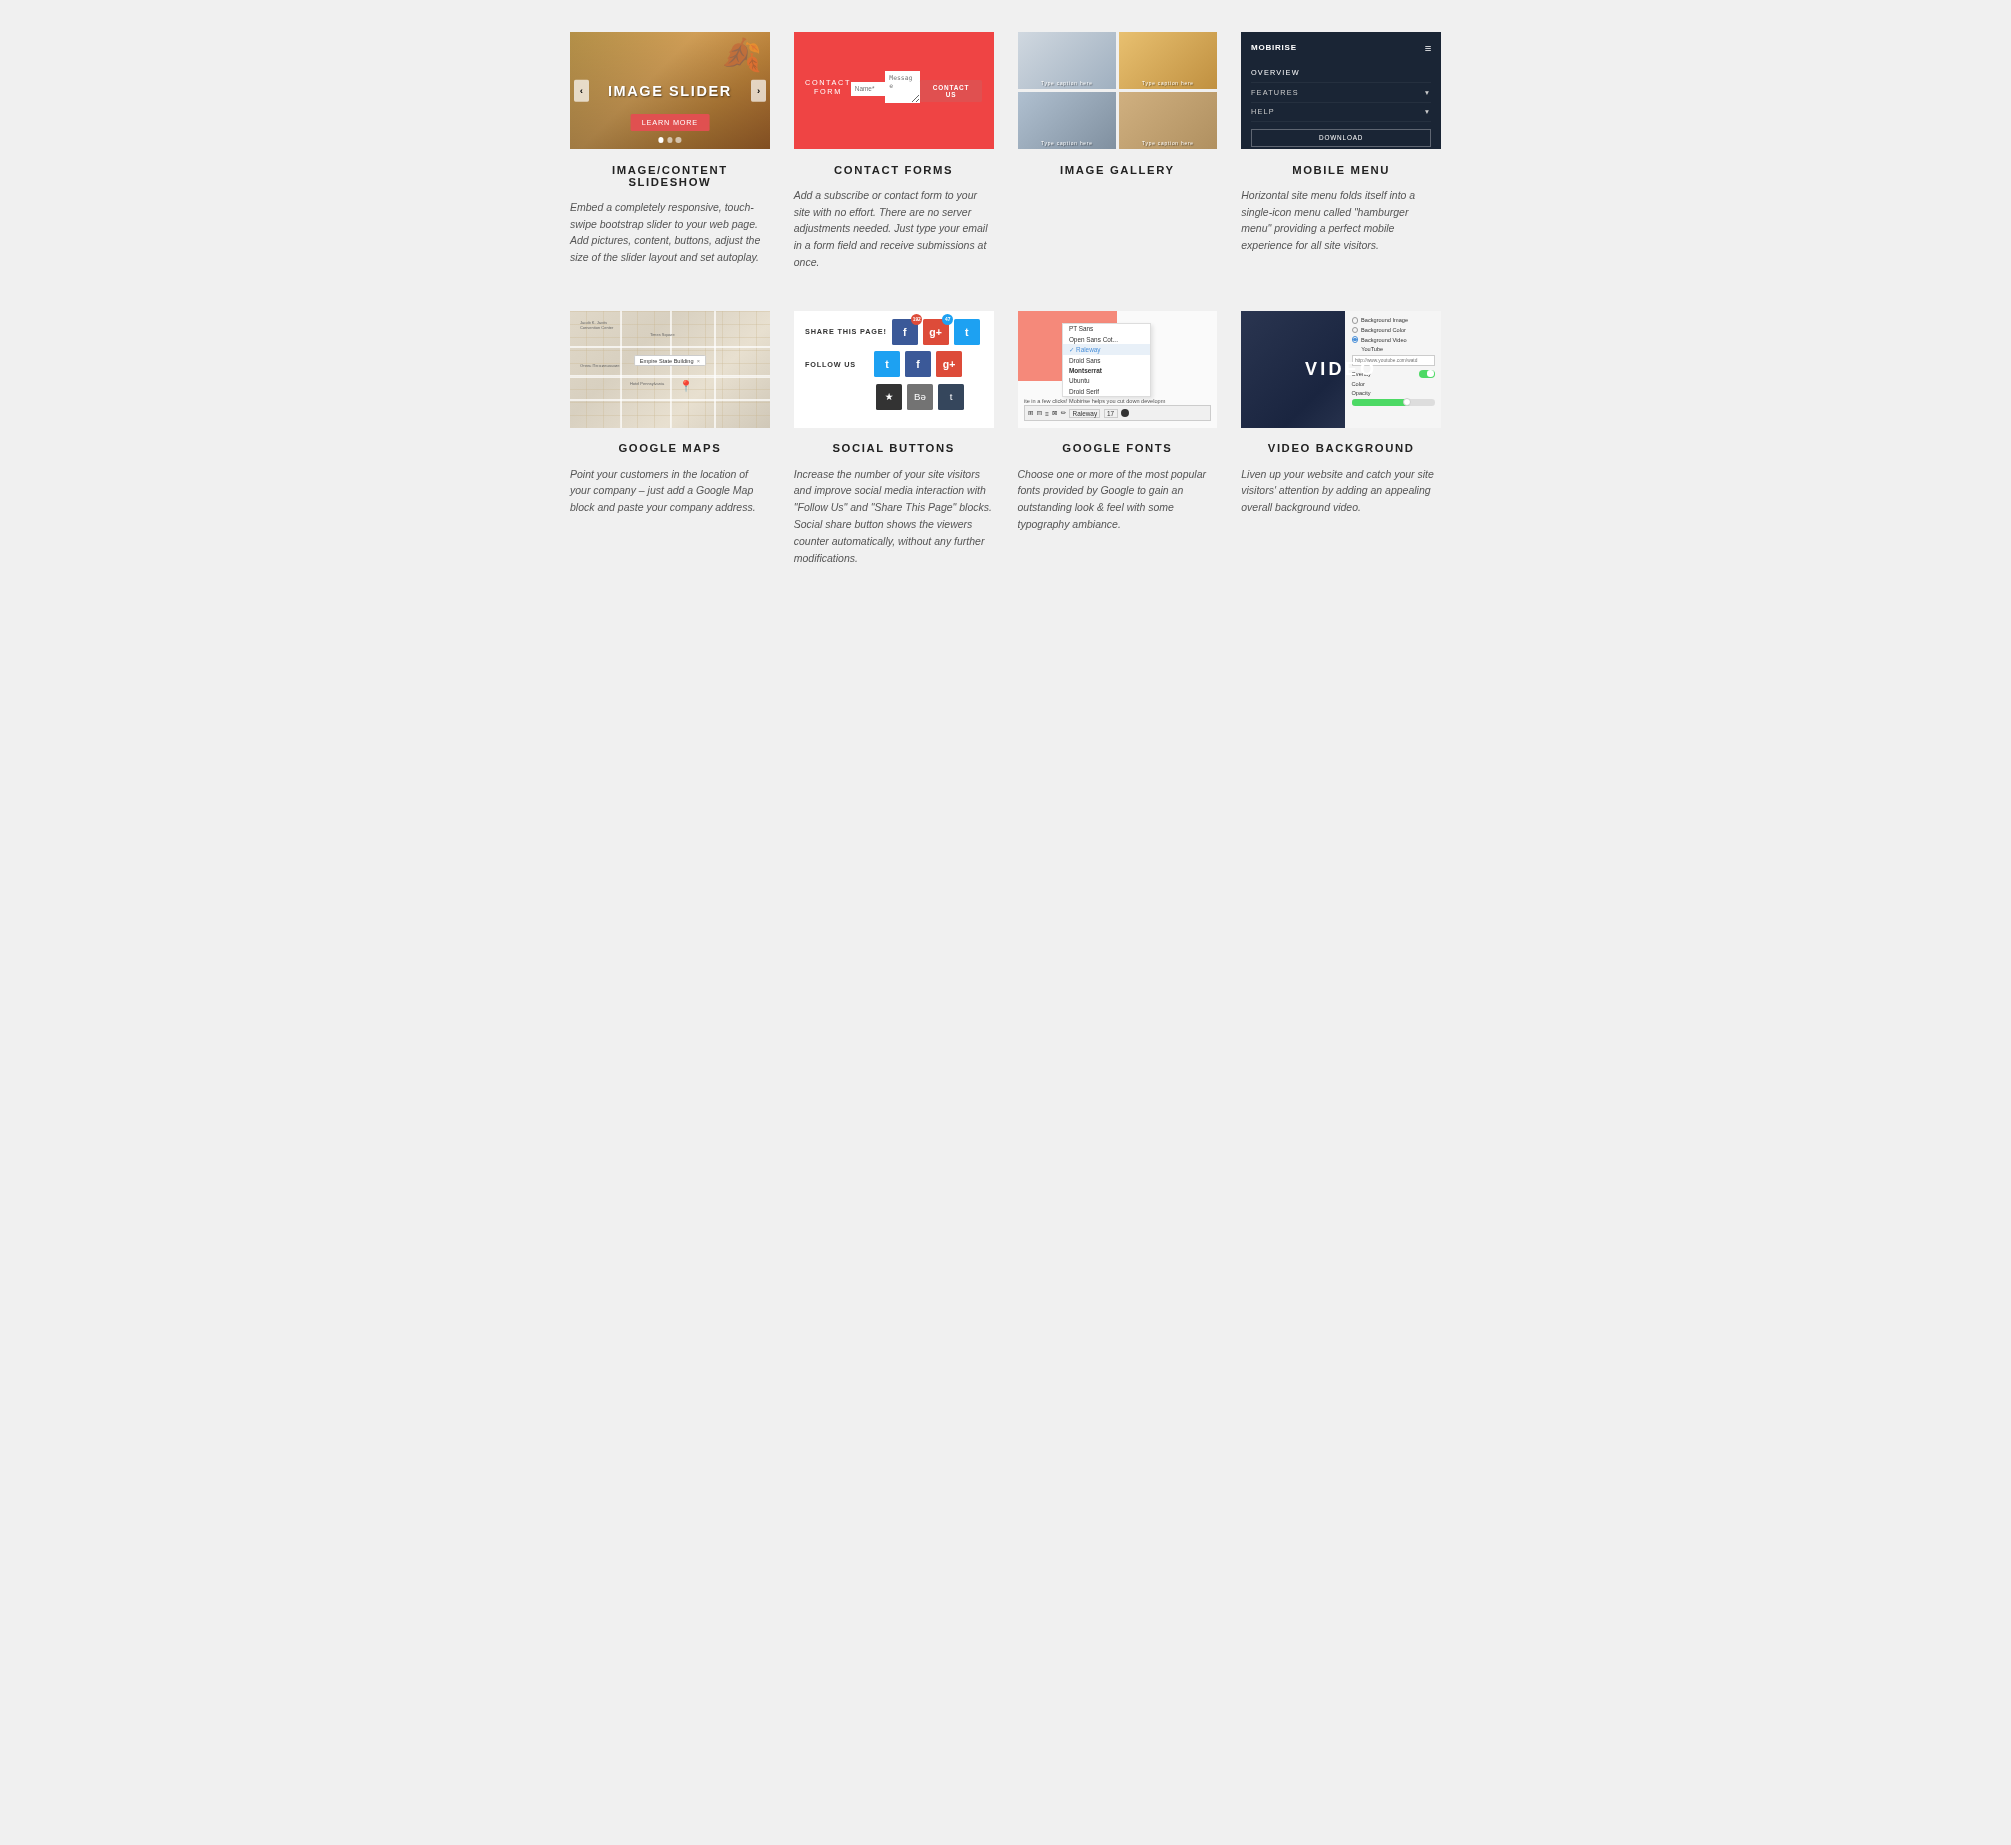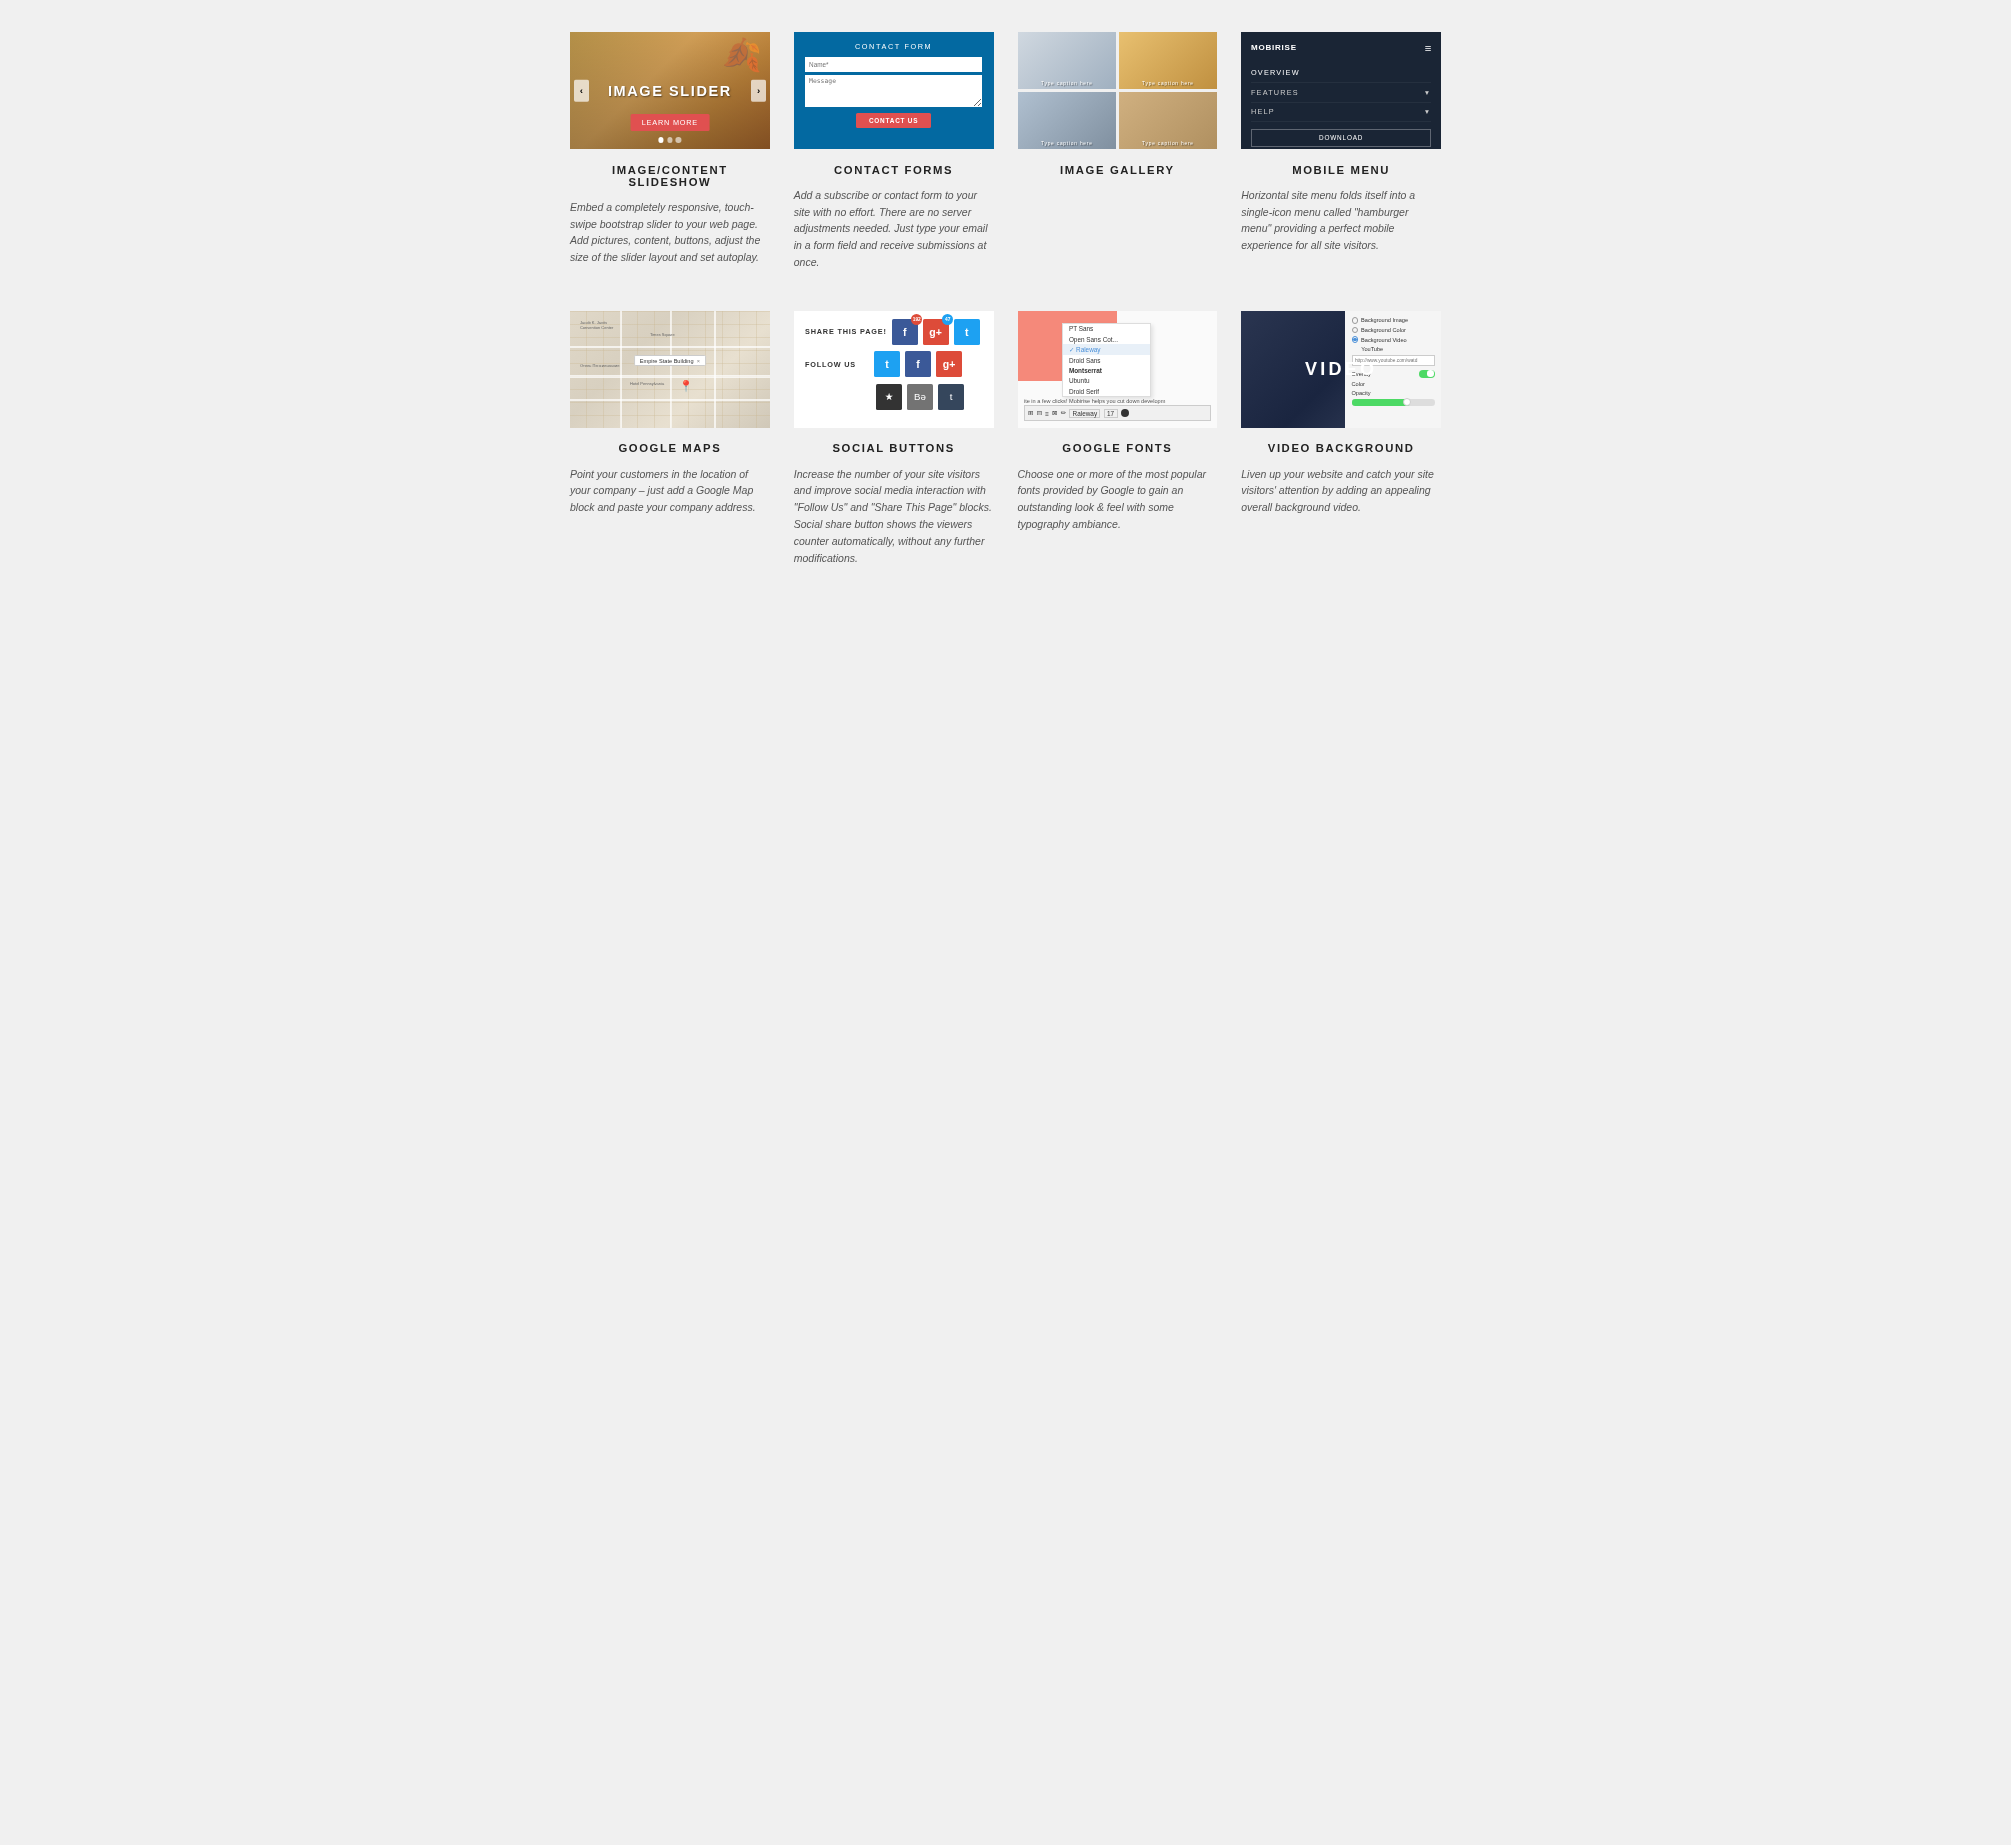--- a/index.html
+++ b/index.html
@@ -109,26 +109,26 @@
     .slider-dot {
       width: 5.6px; height: 5.6px;
       border-radius: 50%;
       background: white;
       opacity: 0.6;
     }
     .slider-dot.active { opacity: 1; }
 
     
     .contact-preview {
-      background: #0369a1;
+      background: #ef4444;
       width: 100%;
       height: 100%;
       padding: 9.7px 11.3px;
       display: flex;
-      flex-direction: column;
+      flex-direction: row;
       align-items: center;
     }
     .contact-preview-title {
       color: white;
       font-size: 7.3px;
       letter-spacing: 1.6px;
       margin-bottom: 6.4px;
       text-align: center;
     }
     .contact-preview-input {

